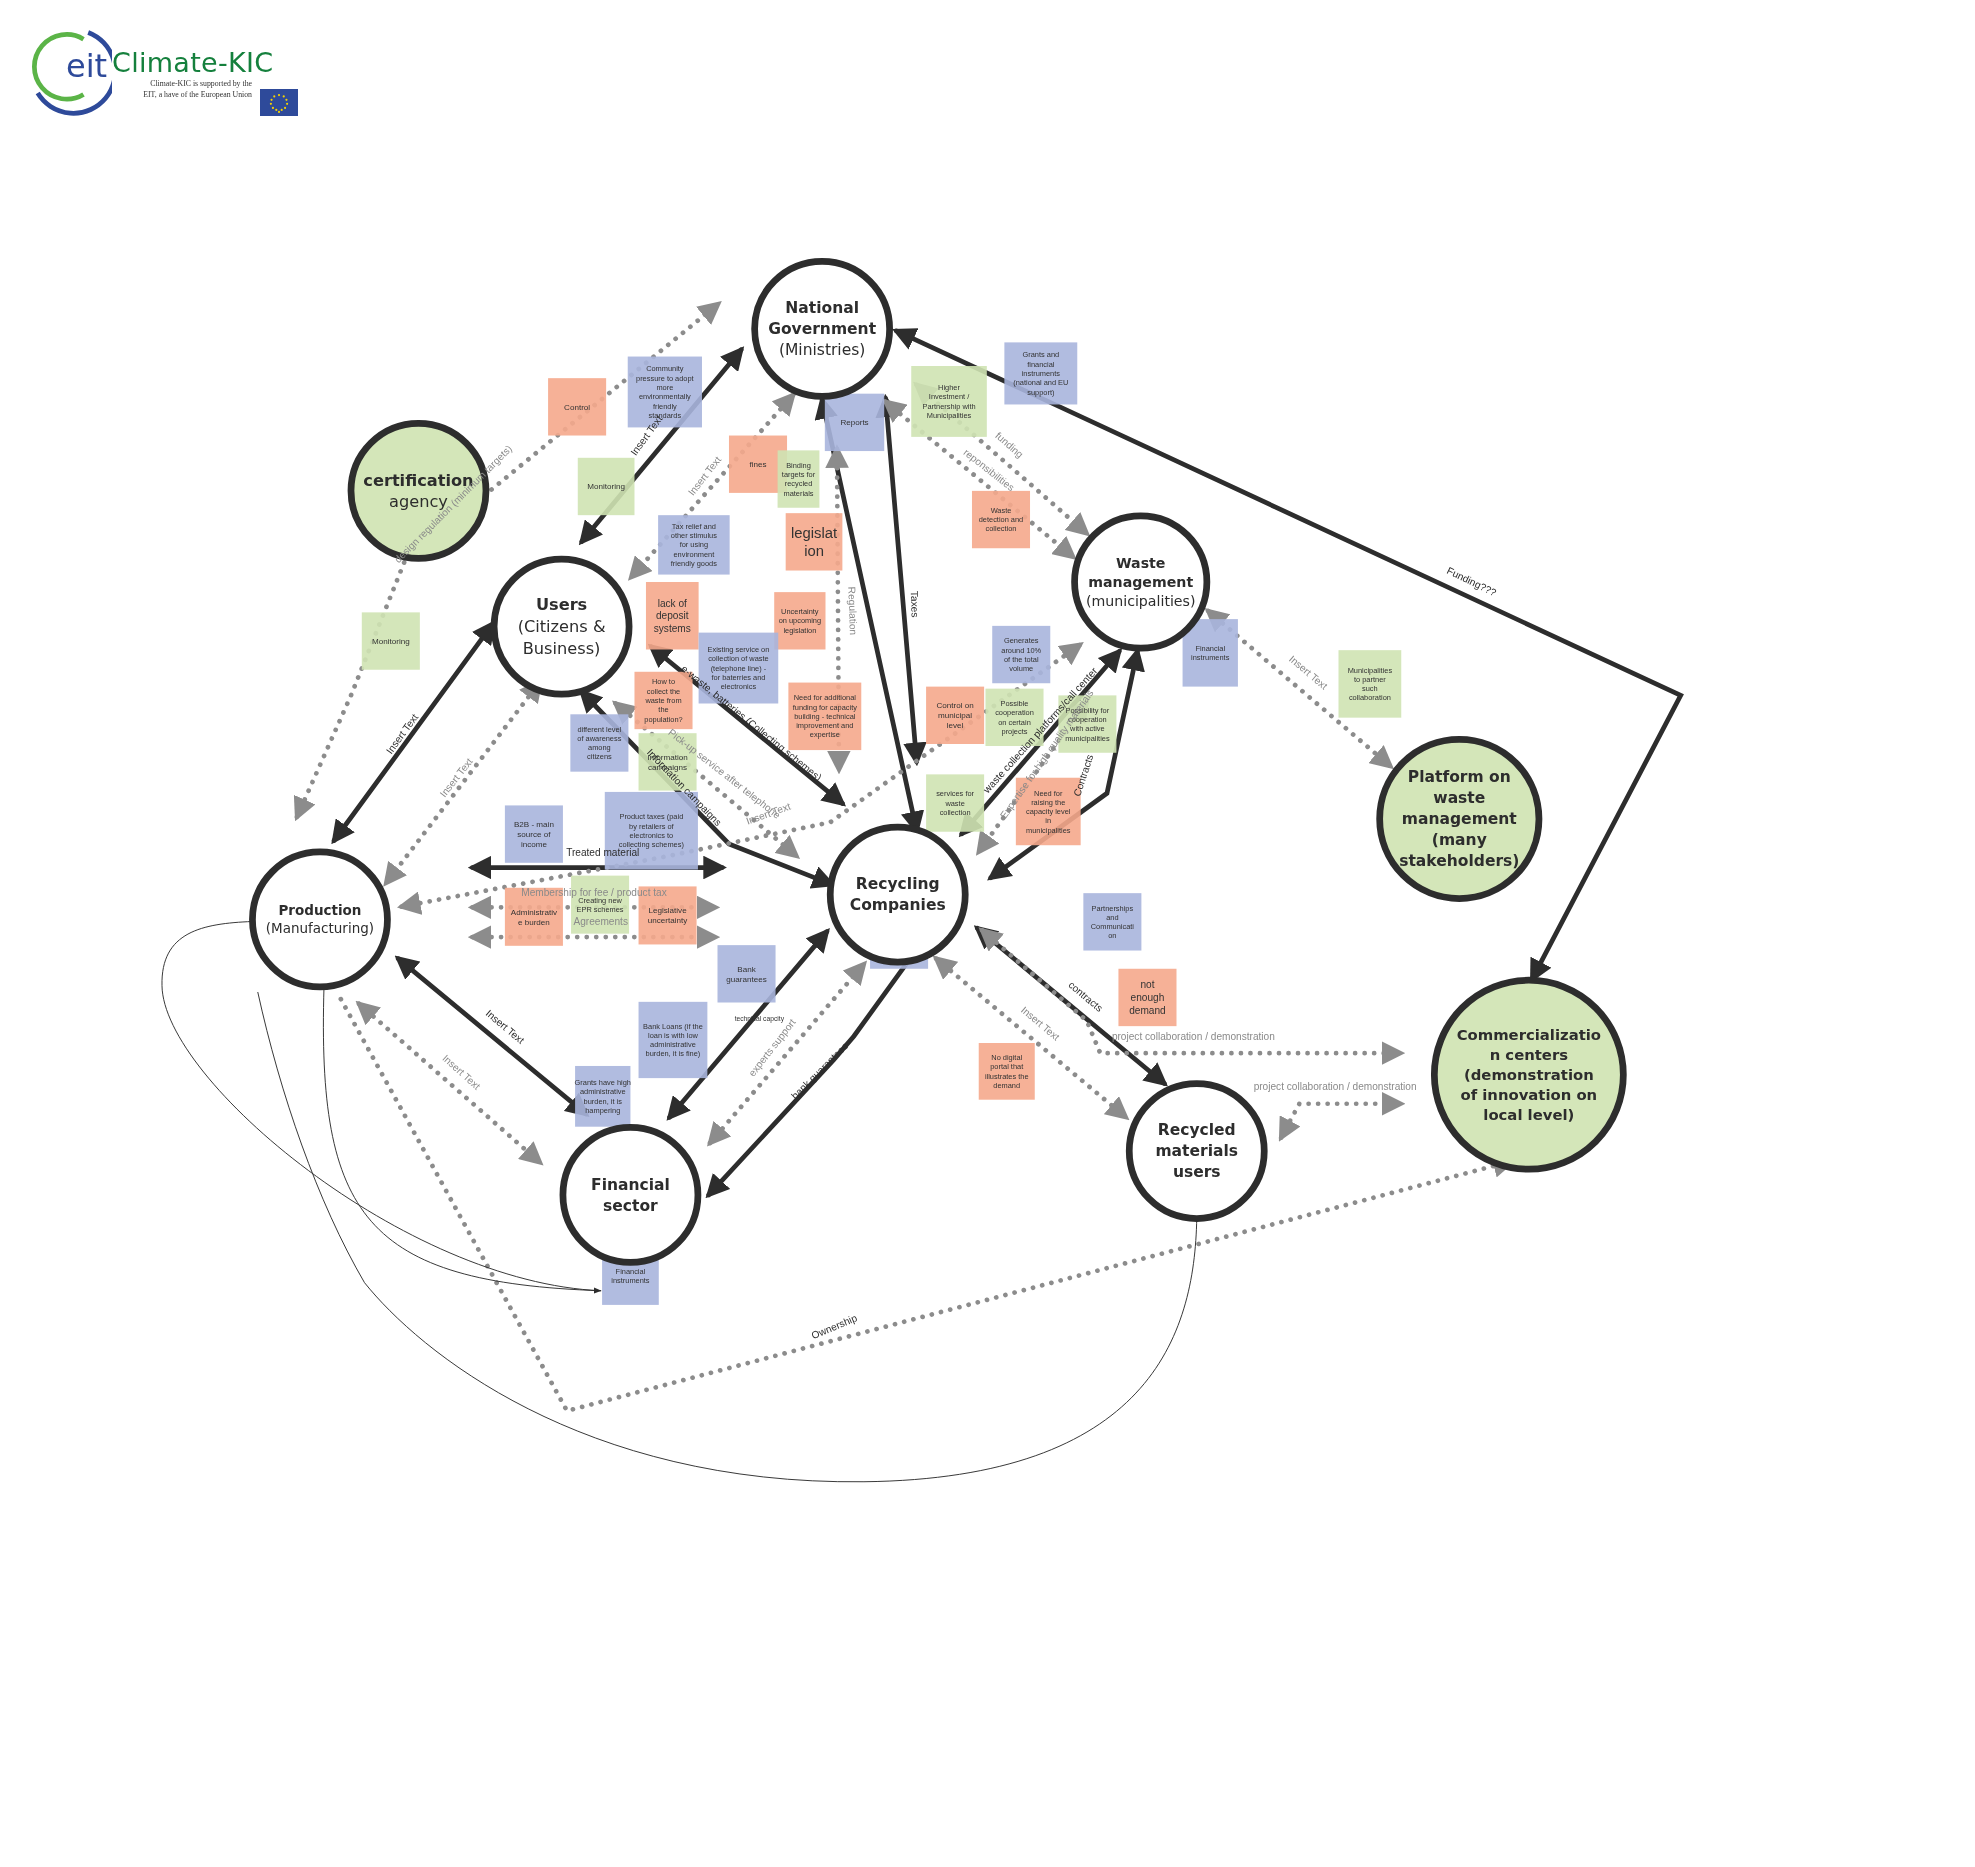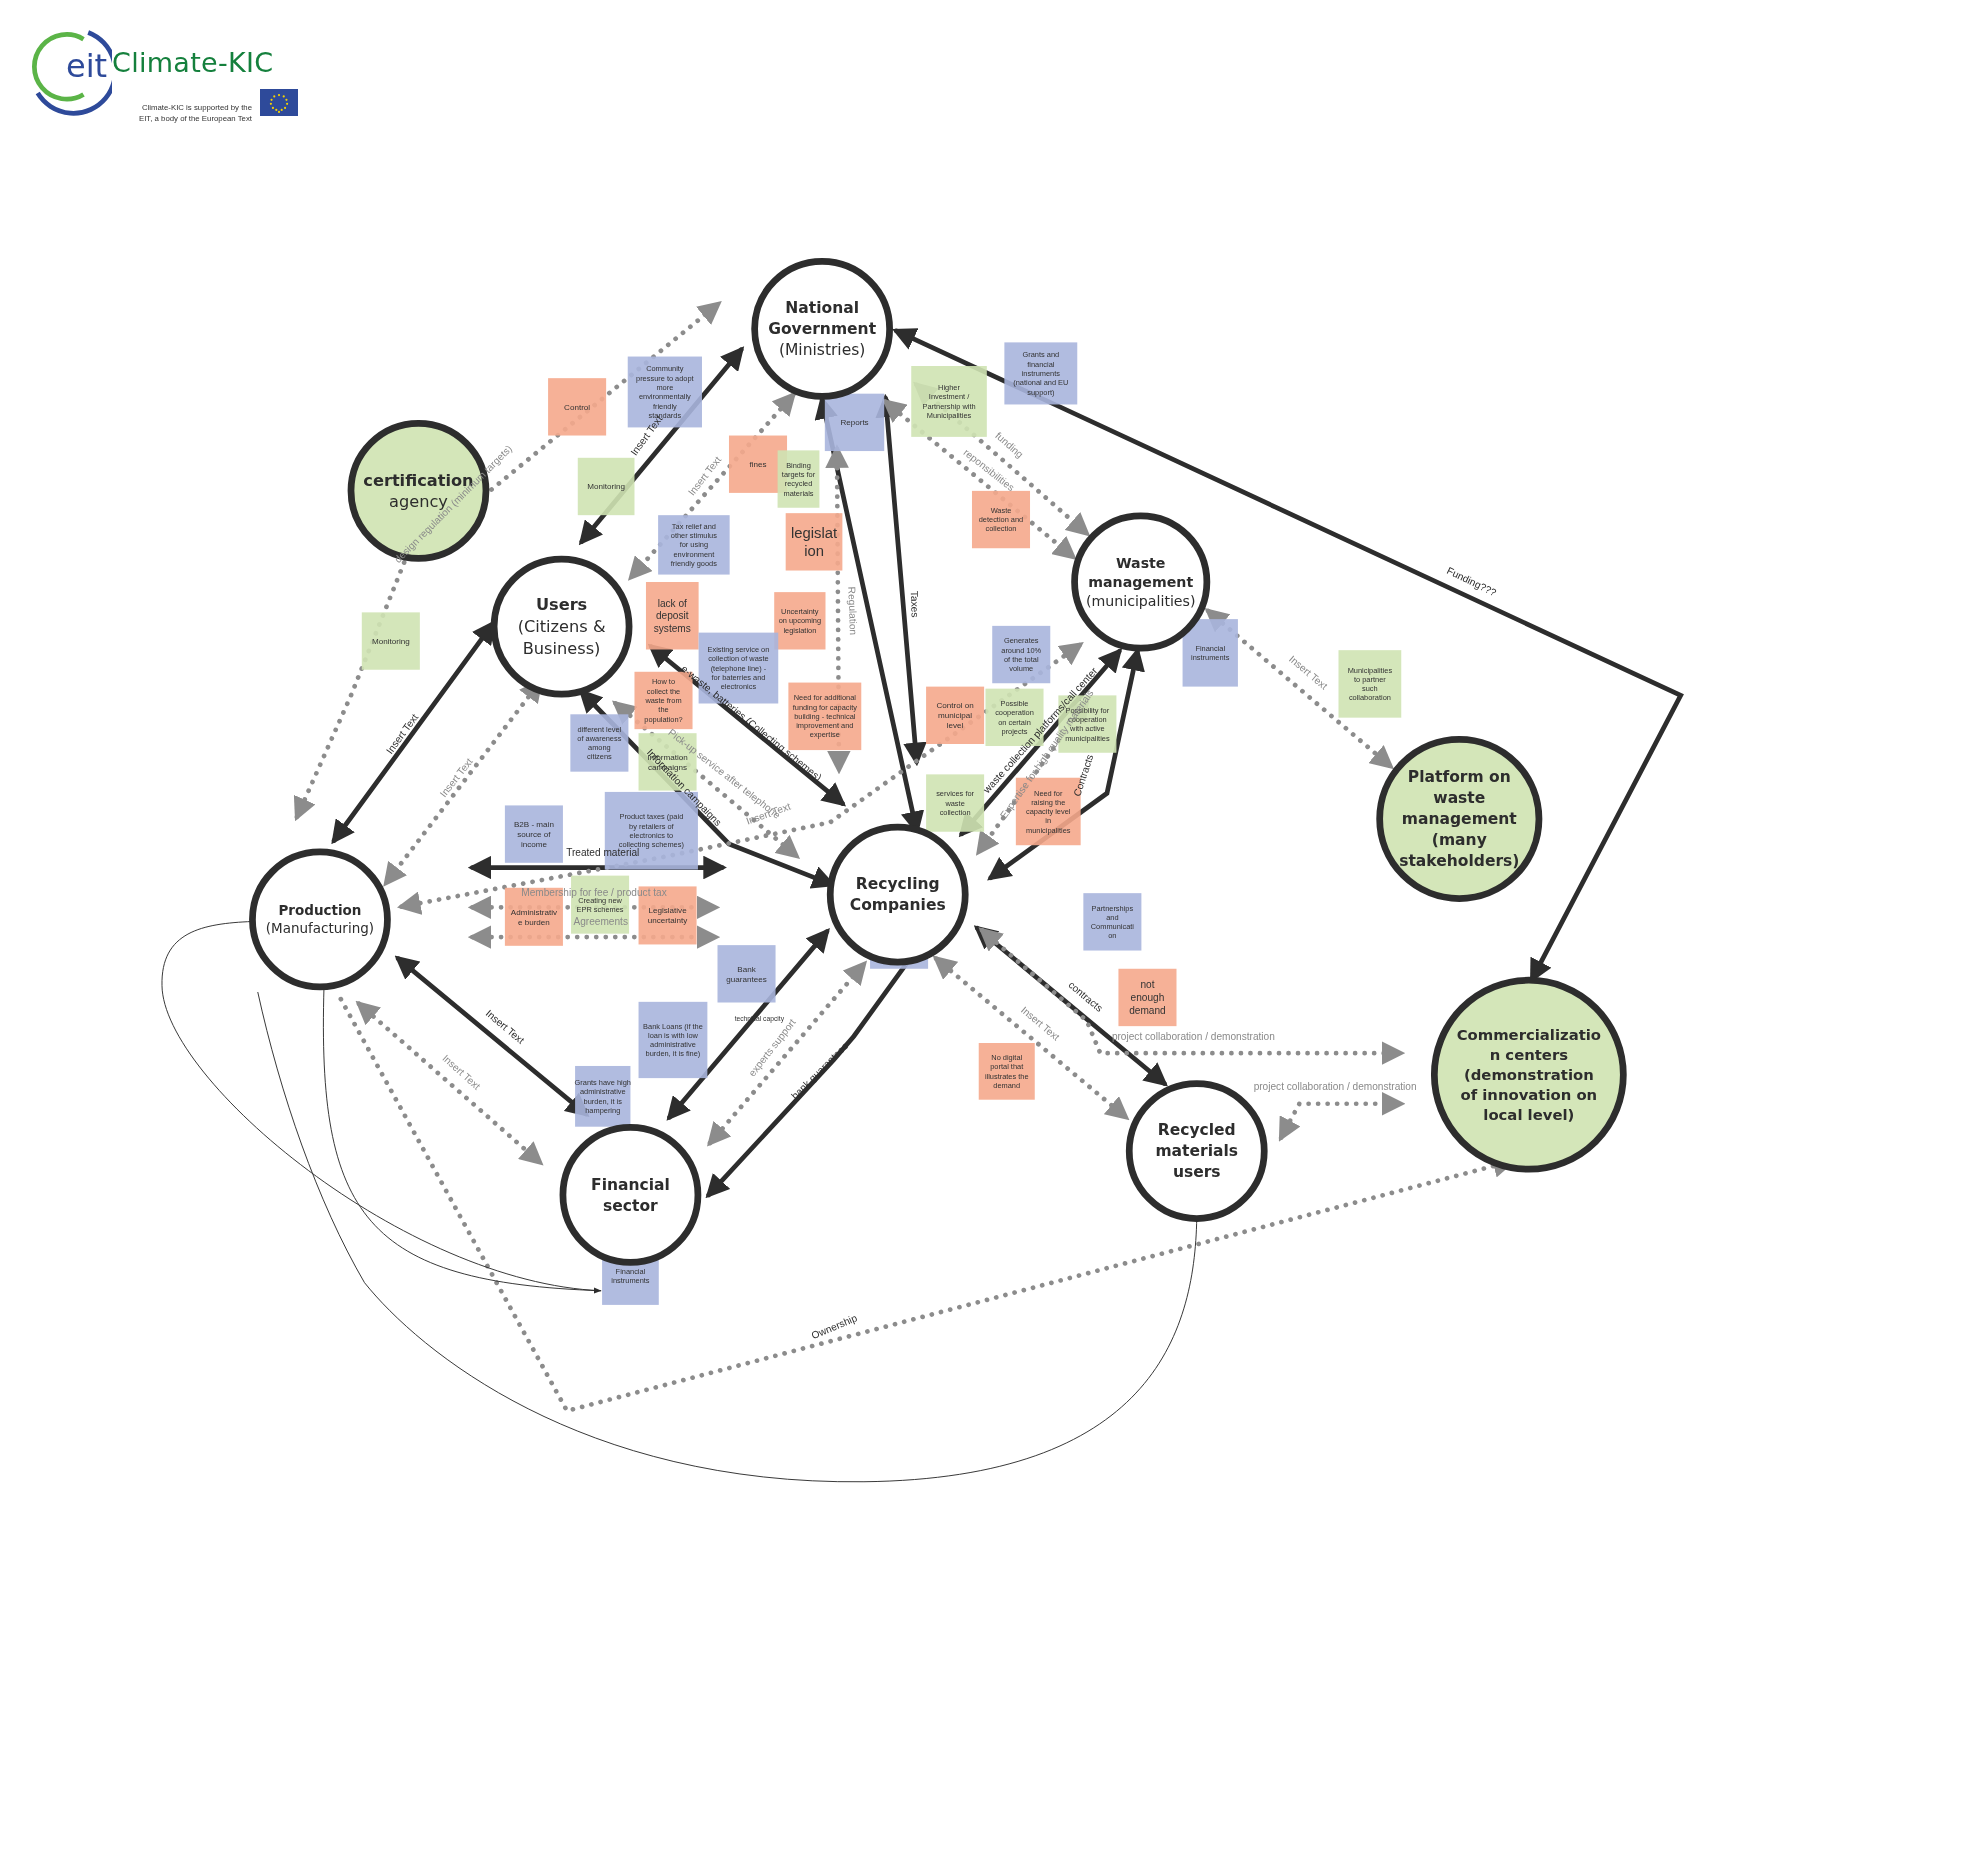--- a/index.html
+++ b/index.html
@@ -3,39 +3,39 @@
 <meta charset="utf-8">
 <style>
   html, body { margin:0; padding:0; background:#ffffff; }
   body { width:1975px; height:1868px; position:relative; overflow:hidden;
          font-family:"Liberation Sans", "DejaVu Sans", sans-serif; }
   #logo { position:absolute; left:24px; top:19px; width:263px; height:101px; }
   #logo .eit-text { position:absolute; left:42px; top:28px; font-size:32px; color:#2e4a9a;
          font-family:"DejaVu Sans", sans-serif;text-align:center; }
   #logo .brand { position:absolute; left:88px; top:28px; font-size:27px; color:#15803d;
          font-family:"DejaVu Sans", sans-serif; letter-spacing:0.3px; }
-  #logo .support { position:absolute; left:86px; top:84px; font-size:7.8px; color:#333;
-         text-align:right; width:142px; line-height:10.8px; }
+  #logo .support { position:absolute; left:86px; top:60px; font-size:7.8px; color:#333;
+         text-align:right; width:142px; line-height:10.8px;font-family:Liberation Serif, serif; }
   #logo .flag { position:absolute; left:236px; top:70px; width:38px; height:27px; background:#2e4a9a; }
   #diagram { position:absolute; left:0; top:0; }
   .sticky text { font-family:"Liberation Sans", sans-serif; }
 </style>
 </head>
 <body>
 
 <div id="logo">
   <svg width="88" height="101" style="position:absolute;left:0;top:0" viewBox="0 0 130 150">
     <path d="M 95 20 A 62 62 0 1 1 20 110" fill="none" stroke="#2e4a9a" stroke-width="7"></path>
     <path d="M 110 30 A 48 48 0 1 0 110 112" fill="none" stroke="#5bb447" stroke-width="7" transform="translate(-22,0)"></path>
   </svg>
   <span class="eit-text">eit</span>
   <span class="brand">Climate-KIC</span>
   <div class="support">
     <div>Climate-KIC is supported by the</div>
-    <div>EIT, a body of the European Text</div>
+    <div>EIT, a have of the European Union</div>
   </div>
   <div class="flag">
     <svg width="38" height="27" viewBox="0 0 56 40">
       <g fill="#f4d200">
         <circle cx="28" cy="9" r="1.6"></circle>
           <circle cx="35" cy="11" r="1.6"></circle>
           <circle cx="39" cy="16" r="1.6"></circle>
         <circle cx="40" cy="22" r="1.6"></circle>
           <circle cx="37" cy="28" r="1.6"></circle>
           <circle cx="32" cy="31" r="1.6"></circle>

